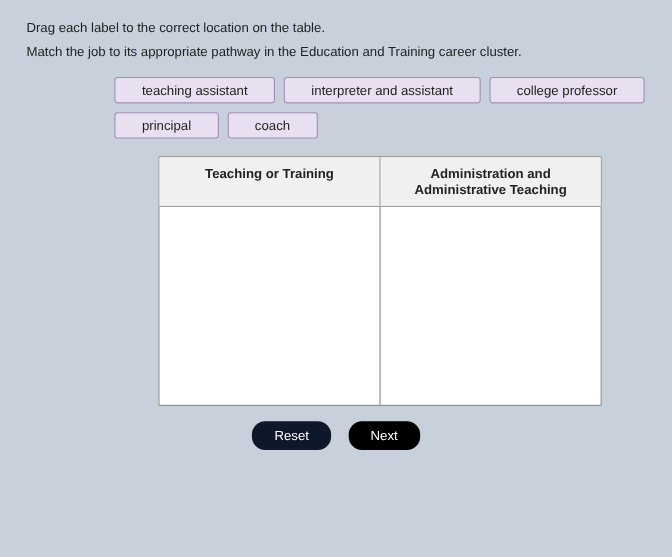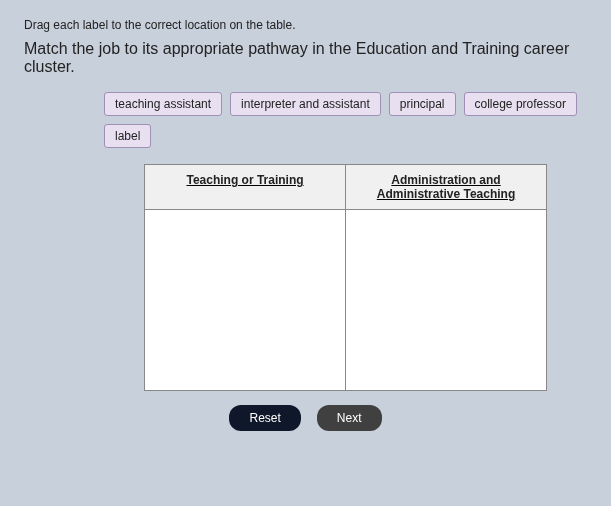--- a/index.html
+++ b/index.html
@@ -23,55 +23,54 @@
       position: relative;
     }
 
     .instruction-1 {
       font-size: 12px;
       color: #222;
       margin-bottom: 8px;
     }
 
     .instruction-2 {
-      font-size: 16px;
+      font-size: 12px;
       color: #222;
       margin-bottom: 16px;
     }
 
     .labels-area {
       display: flex;
       flex-wrap: wrap;
       gap: 8px;
       margin-left: 80px;
       margin-bottom: 16px;
     }
 
     .label-chip {
       background-color: #e8e0f0;
       border: 1px solid #a090b8;
       border-radius: 3px;
-      padding: 4px 10px;
+      padding: 4px 24px;
       font-size: 12px;
       color: #222;
       cursor: grab;
       user-select: none;
     }
 
     .table-container {
       margin-left: 120px;
       margin-right: 40px;
       border: 1px solid #888;
       background: white;
     }
 
     .table-header {
       display: flex;
       border-bottom: 1px solid #888;
-      text-decoration: underline;
     }
 
     .table-header-cell {
       flex: 1;
       padding: 8px 10px;
       font-size: 12px;
       font-weight: bold;
       color: #222;
       text-align: center;
       background-color: #f0f0f0;
@@ -110,38 +109,38 @@
       font-size: 12px;
       cursor: pointer;
       color: white;
     }
 
     .btn-reset {
       background-color: #0f172a;
     }
 
     .btn-next {
-      background-color: #404040;
+      background-color: #000000;
     }
   </style>
 </head>
 <body>
 
 <div class="screen">
 
   <p class="instruction-1">Drag each label to the correct location on the table.</p>
 
   <p class="instruction-2">Match the job to its appropriate pathway in the Education and Training career cluster.</p>
 
   <div class="labels-area">
     <div class="label-chip">teaching assistant</div>
     <div class="label-chip">interpreter and assistant</div>
+    <div class="label-chip">college professor</div>
     <div class="label-chip">principal</div>
-    <div class="label-chip">college professor</div>
-    <div class="label-chip">label</div>
+    <div class="label-chip">coach</div>
   </div>
 
   <div class="table-container">
     <div class="table-header">
       <div class="table-header-cell">Teaching or Training</div>
       <div class="table-header-cell">Administration and Administrative Teaching</div>
     </div>
     <div class="table-body">
       <div class="table-cell"></div>
       <div class="table-cell"></div>

